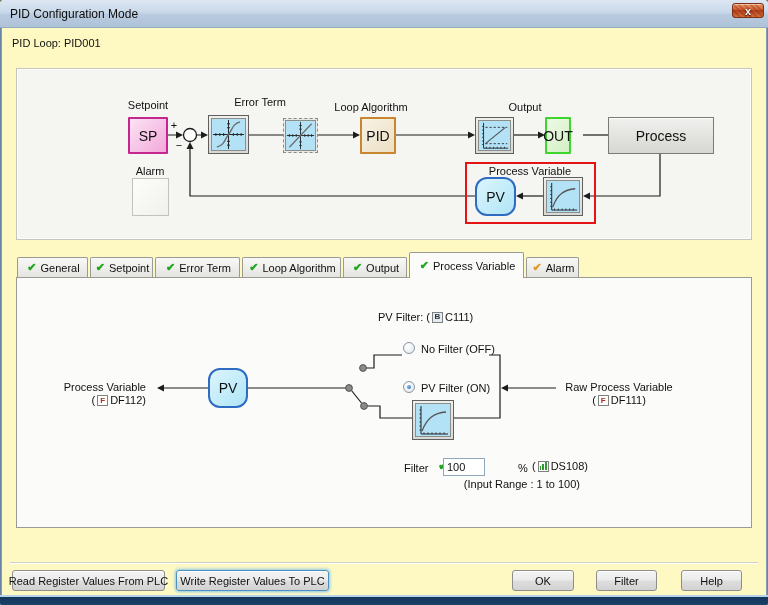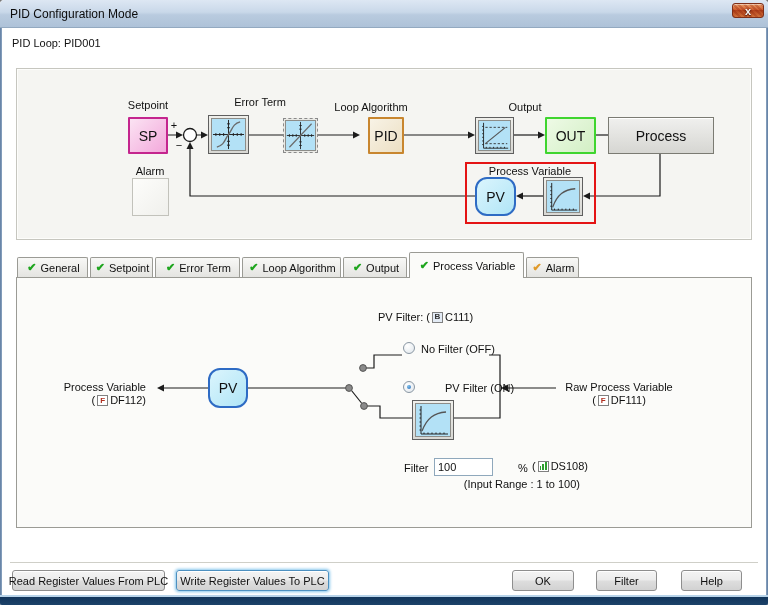--- a/index.html
+++ b/index.html
@@ -1,17 +1,17 @@
 <!DOCTYPE html>
 <html><head>
 <meta charset="utf-8">
 <style>
   html,body{margin:0;padding:0;background:#777;font-family:"Liberation Sans",sans-serif;}
   *{box-sizing:border-box;}
-  .window{position:relative;width:768px;height:605px;background:#ffffff;overflow:hidden;
+  .window{position:relative;width:768px;height:605px;background:#fef9c3;overflow:hidden;
           border-radius:4px 4px 2px 2px;font-size:11px;color:#111;}
   
   .titlebar{position:absolute;left:0;top:0;width:768px;height:28px;
             background:linear-gradient(180deg,#dde7f3 0%,#c9d8e9 45%,#b9cbdf 55%,#aec2d8 100%);
             border-bottom:1px solid #93a9c0;border-radius:4px 4px 0 0;}
   .titletext{position:absolute;left:10px;top:7px;font-size:12px;color:#0c0c0c;}
   .closebtn{position:absolute;right:4px;top:3px;width:32px;height:15px;border:1px solid #7e2f18;
             border-radius:3px;display:flex;align-items:center;justify-content:center;
             background:repeating-linear-gradient(45deg,rgba(140,30,10,.28) 0 2px,rgba(0,0,0,0) 2px 4px),
                        linear-gradient(180deg,#eba06a 0%,#ce5c2d 45%,#b2431c 50%,#d07038 100%);
@@ -175,41 +175,41 @@
         <path d="M1,16H33"></path>
             <path d="M17,1V31"></path>
         <path d="M4,14.5V17.5 M8,14.5V17.5 M12,14.5V17.5 M22,14.5V17.5 M26,14.5V17.5 M30,14.5V17.5"></path>
         <path d="M15.5,5H18.5 M15.5,9H18.5 M15.5,23H18.5 M15.5,27H18.5"></path>
       </g>
       <path d="M4,29L30,3" stroke="#6a6a6a" stroke-width="1.4" fill="none"></path>
     </svg>
       </div>
   </div>
 
-  <div class="block pid" style="left:360px;top:117px;width:36px;height:37px;z-index:3;margin-left:8px;">PID</div>
+  <div class="block pid" style="left:360px;top:117px;width:36px;height:37px;z-index:3;">PID</div>
 
   <div class="gframe" style="left:475px;top:117px;width:39px;height:37px;z-index:3;">
     <div class="ginner">
         <svg viewBox="0 0 34 32" preserveAspectRatio="none">
       <g stroke="#222" stroke-width="1" fill="none">
         <path d="M5,2V30"></path>
             <path d="M5,30H32"></path>
         <path d="M3.5,6H5 M3.5,10H5 M3.5,14H5 M3.5,18H5 M3.5,22H5 M3.5,26H5"></path>
         <path d="M8,28.5V30 M12,28.5V30 M16,28.5V30 M20,28.5V30 M24,28.5V30 M28,28.5V30"></path>
       </g>
       <g stroke="#333" stroke-width="1" stroke-dasharray="2.5,2" fill="none">
         <path d="M7,7H31"></path>
             <path d="M7,25H31"></path>
       </g>
       <path d="M7,25L29,7" stroke="#555" stroke-width="1.3" fill="none"></path>
     </svg>
       </div>
   </div>
 
-  <div class="block outb" style="left:545px;top:117px;width:51px;height:37px;z-index:3;">OUT</div>
+  <div class="block outb" style="left:545px;top:117px;width:26px;height:37px;z-index:3;">OUT</div>
 
   <div class="block proc" style="left:608px;top:117px;width:106px;height:37px;z-index:3;">Process</div>
 
   <div class="redrect" style="left:465px;top:162px;width:131px;height:62px;z-index:2;"></div>
 
   <div class="block pvb" style="left:475px;top:177px;width:41px;height:39px;z-index:3;">PV</div>
 
   <div class="gframe" style="left:543px;top:177px;width:40px;height:39px;z-index:3;">
     <div class="ginner">
         <svg viewBox="0 0 34 32" preserveAspectRatio="none">
@@ -260,21 +260,21 @@
   <div class="caption" style="z-index:3;">
     <span>PV Filter: (</span>
     <span class="regicon bit">B</span>
     <span>C111)</span>
   </div>
 
   <div class="radio" style="left:403px;top:342px;z-index:3;"></div>
   <div class="rlabel" style="left:421px;top:343px;z-index:3;">No Filter (OFF)</div>
 
   <div class="radio checked" style="left:403px;top:381px;z-index:3;"></div>
-  <div class="rlabel" style="left:421px;top:382px;z-index:3;margin-left:24px;">PV Filter (ON)</div>
+  <div class="rlabel" style="left:421px;top:382px;z-index:3;">PV Filter (ON)</div>
 
   <div class="block pvb" style="left:208px;top:368px;width:40px;height:40px;z-index:3;">PV</div>
 
   <div class="gframe" style="left:412px;top:400px;width:42px;height:40px;z-index:3;">
     <div class="ginner">
         <svg viewBox="0 0 34 32" preserveAspectRatio="none">
       <g stroke="#222" stroke-width="1" fill="none">
         <path d="M5,2V30"></path>
             <path d="M5,30H32"></path>
         <path d="M3.5,6H5 M3.5,10H5 M3.5,14H5 M3.5,18H5 M3.5,22H5 M3.5,26H5"></path>
@@ -298,21 +298,21 @@
     <div>Raw Process Variable</div>
     <div class="rrow" style="justify-content:center;">
       <span>(</span>
       <span class="regicon real">F</span>
       <span>DF111)</span>
     </div>
   </div>
 
   <div class="abs" style="left:404px;top:462px;z-index:3;">Filter</div>
   <div class="fcheck" style="left:438px;top:458px;z-index:3;">✔</div>
-  <input class="txt" style="left: 434px; top: 458px; width: 59px; height: 18px; z-index: 3;" value="100">
+  <input class="txt" style="left: 443px; top: 458px; width: 42px; height: 18px; z-index: 3;" value="100">
   <div class="abs" style="left:518px;top:462px;z-index:3;">%</div>
   <div class="abs" style="left:532px;top:460px;display:flex;align-items:center;gap:2px;z-index:3;">
     <span>(</span>
     <span class="regicon word">
         <i style="height:4px;"></i>
         <i style="height:6px;"></i>
         <i style="height:8px;"></i>
       </span>
     <span>DS108)</span>
   </div>

